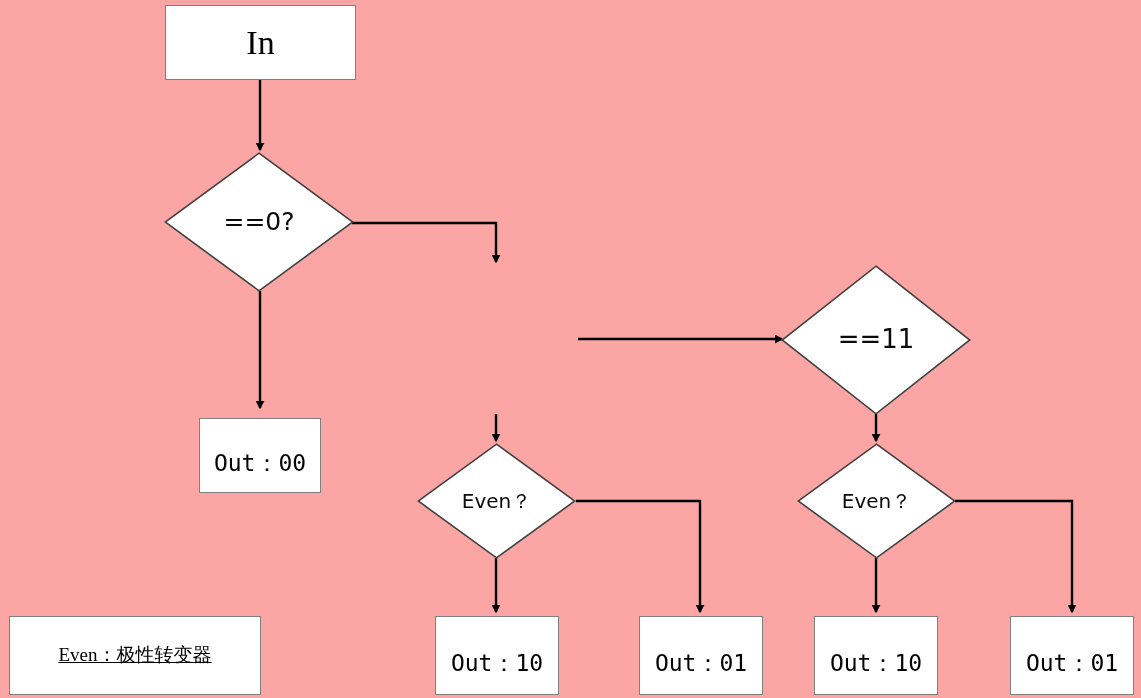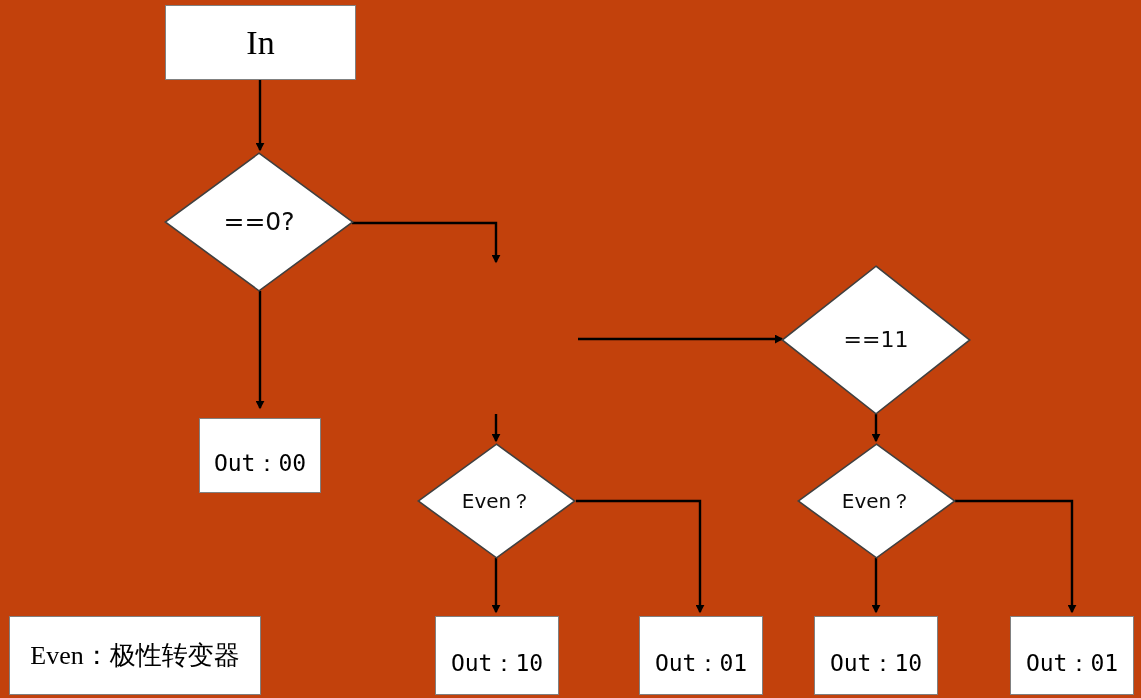--- a/index.html
+++ b/index.html
@@ -8,21 +8,21 @@
     padding: 0;
     background: #ffffff;
   }
   body {
     font-family: "Liberation Sans", sans-serif;
   }
   #canvas {
     position: relative;
     width: 1141px;
     height: 698px;
-    background: #c2410c;
+    background: #fca5a5;
     overflow: hidden;
   }
   #edges {
     position: absolute;
     left: 0;
     top: 0;
     width: 1141px;
     height: 698px;
     pointer-events: none;
   }
@@ -50,42 +50,43 @@
   
   .serif-label {
     font-family: "Liberation Serif", "DejaVu Serif", serif;
     font-size: 34px;
     color: #000000;
     line-height: 1.1;
   }
   
   .legend-label {
     font-family: "Liberation Serif", "DejaVu Serif", serif;
-    font-size: 26px;
+    font-size: 19px;
     color: #000000;
     line-height: 1.2;
     white-space: pre;
+    text-decoration: underline;
   }
   
   .diamond {
     background: transparent;
   }
   .diamond svg {
     position: absolute;
     left: 0;
     top: 0;
     width: 100%;
     height: 100%;
     display: block;
   }
   .diamond-label {
     position: relative;
     z-index: 2;
     font-family: "DejaVu Sans", "Liberation Sans", sans-serif;
-    font-size: 22px;
+    font-size: 26px;
     color: #0a0a0a;
     line-height: 1.45;
     white-space: pre-line;
   }
   .diamond-label.small {
     font-size: 20px;
   }
 </style>
 </head>
 <body>

